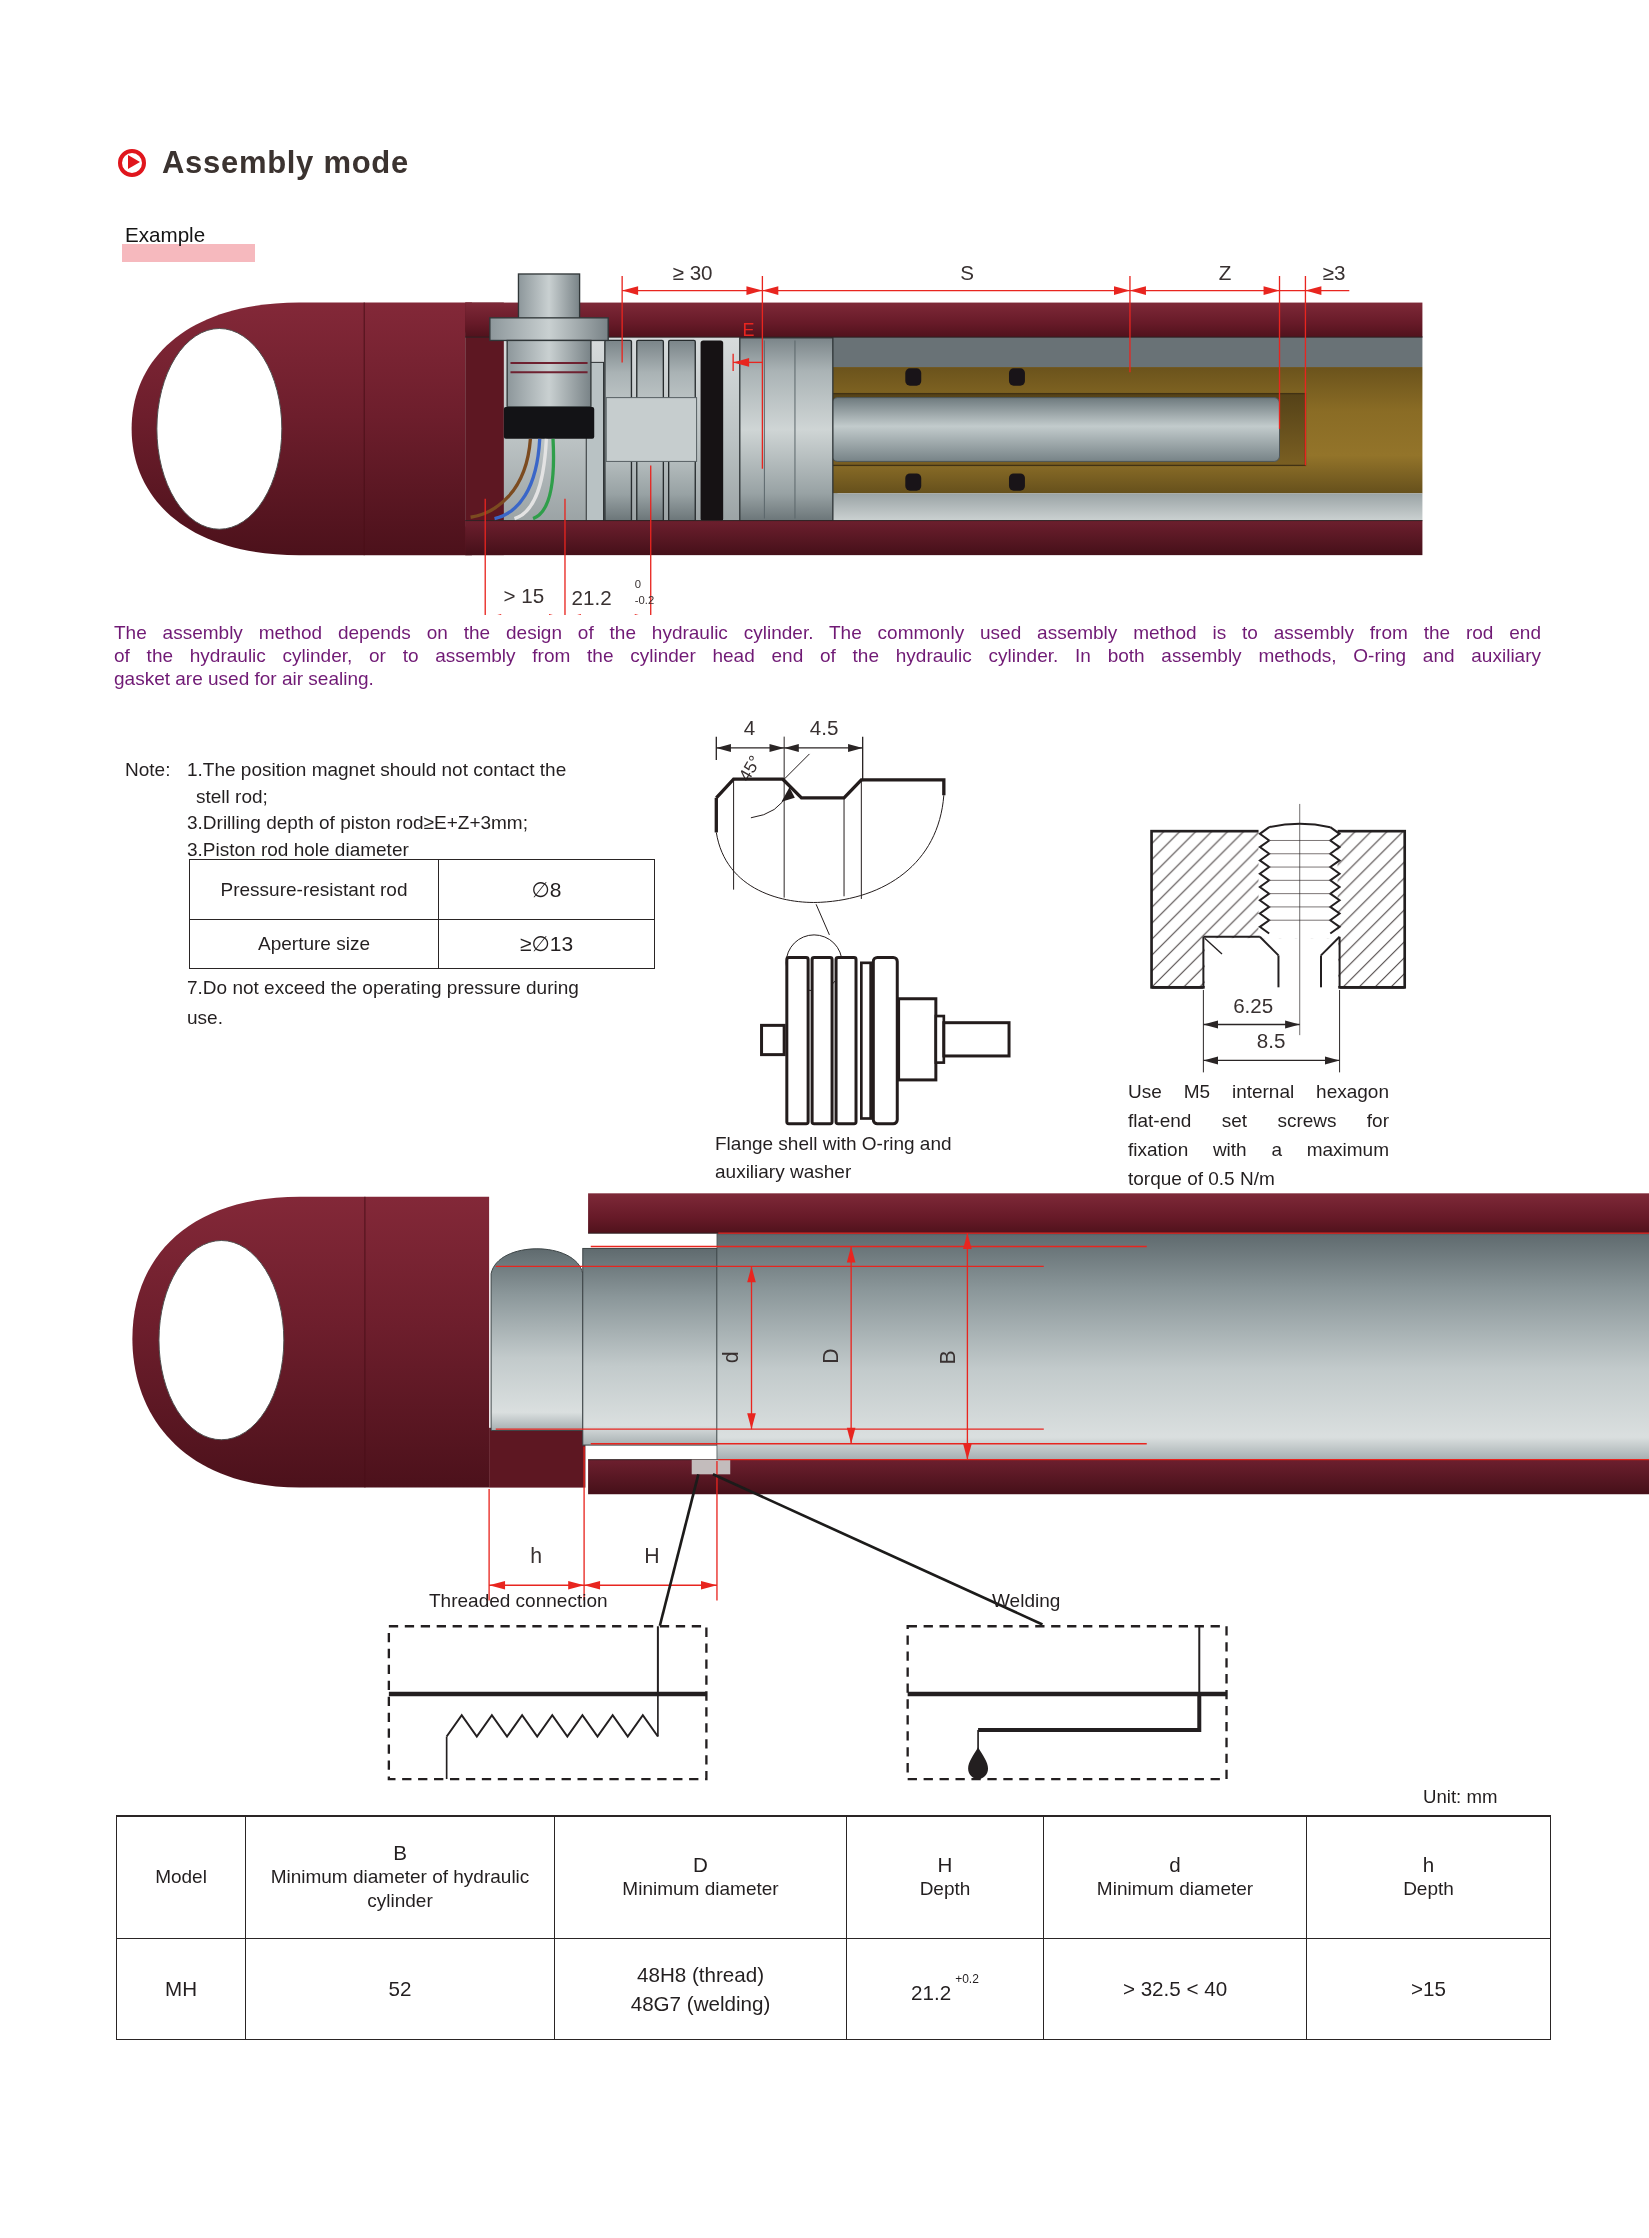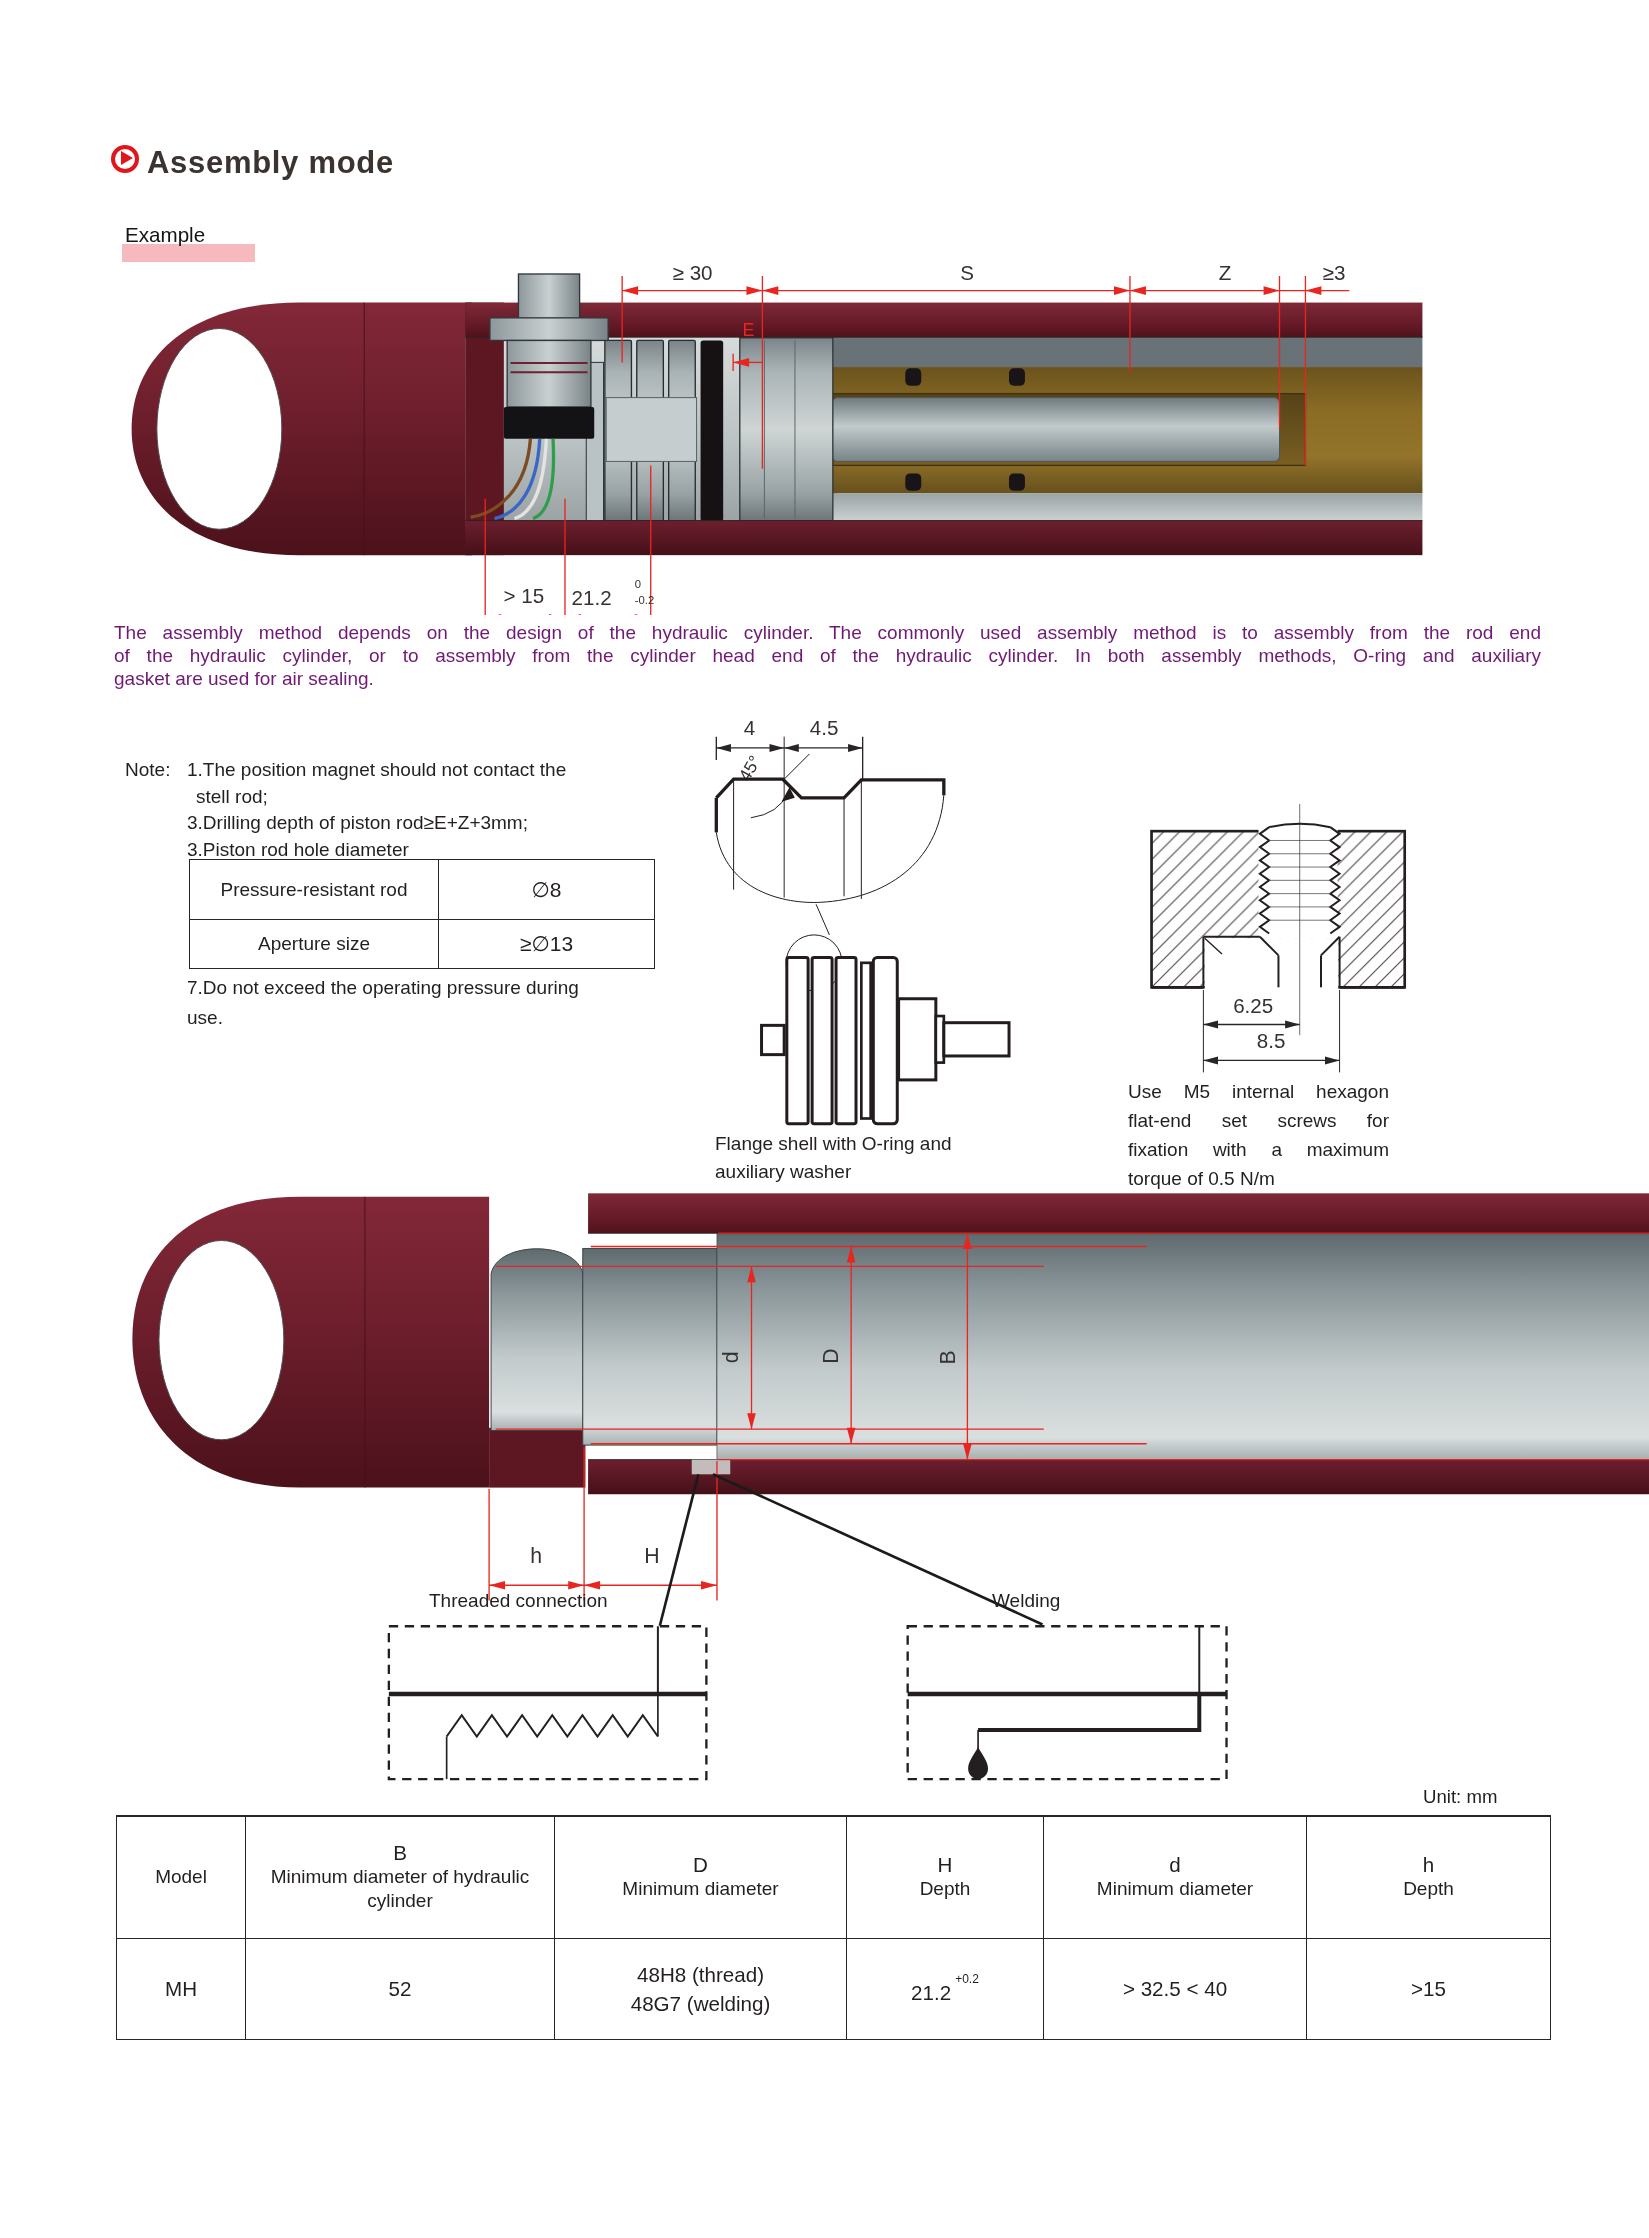--- a/index.html
+++ b/index.html
@@ -1,21 +1,21 @@
 <!DOCTYPE html>
 <html style="font-size:10.6px"><head>
 <meta charset="utf-8">
 <style>
   * { margin:0; padding:0; box-sizing:border-box; }
   body { width:1650px; height:2239px; background:#ffffff; position:relative;
          font-family:"Liberation Sans", sans-serif; color:#231f20; }
   .abs { position:absolute; }
 
   
-  .title-row { left:111px; top:145px; display:flex; gap:8px; }
+  .title-row { left:118px; top:145px; display:flex; align-items:center; gap:16px; }
   .bullet { width:28px; height:28px; border:4.7px solid #e0161d; border-radius:50%; position:relative; flex:0 0 auto; }
   .bullet .tri { position:absolute; left:6px; top:2px; width:0; height:0;
                  border-left:12.6px solid #e0161d; border-top:7.3px solid transparent; border-bottom:7.3px solid transparent; }
   .page-title { font-size:31px; font-weight:bold; color:#3b3330; letter-spacing:0.7px; }
 
   
   .example { left:125px; top:223px; font-size:20.6px; color:#141414; }
   .example .example-bar { position:absolute; left:-2.7px; top:20.6px; width:133px; height:18px; background:#f6b9be; z-index:-1; }
 
   

